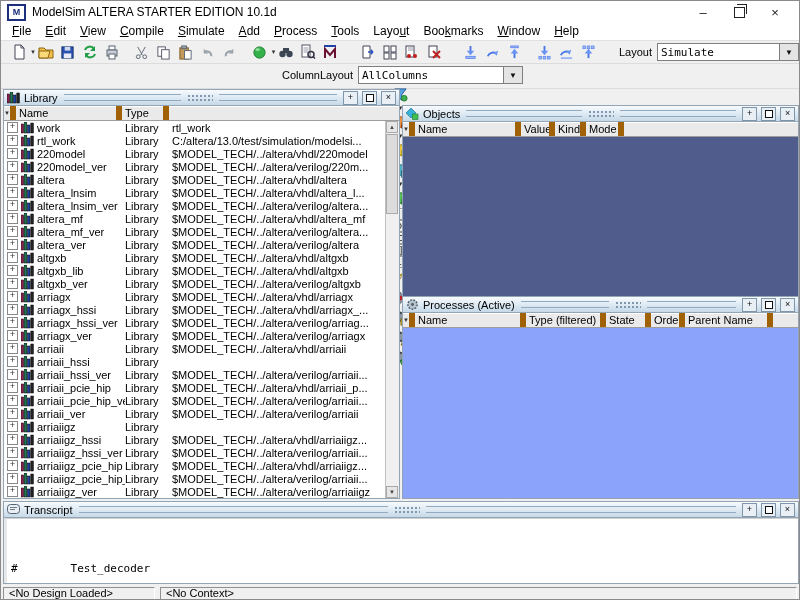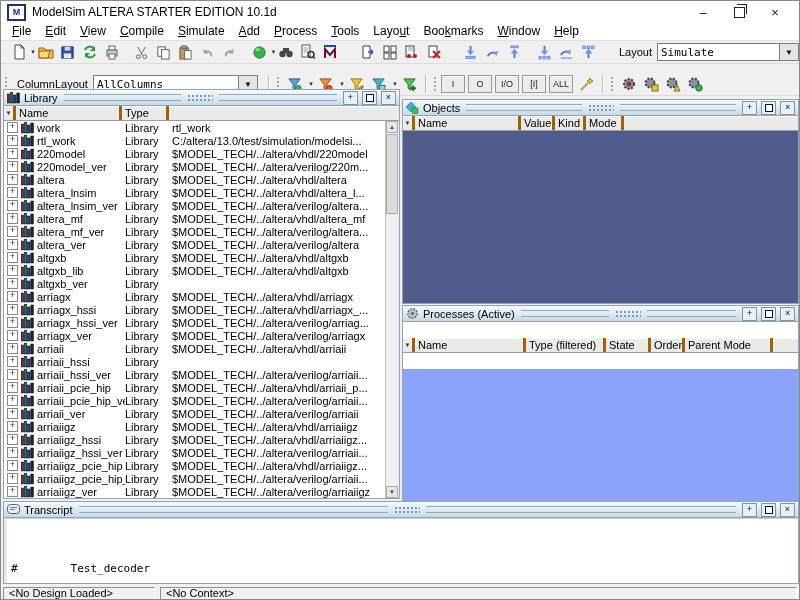--- a/index.html
+++ b/index.html
@@ -24,21 +24,21 @@
   
   .menubar{position:absolute;top:22px;left:0;width:100%;height:18px;background:#fff;
     display:flex;align-items:flex-start;padding-left:4px;box-sizing:border-box;
     border-bottom:1px solid #e0e0e0;}
   .menu-item{padding:1px 7px;font-size:12px;}
   .menu-item u{text-decoration:underline;}
   
   .toolbar{position:absolute;left:0;width:100%;background:#f0f0f0;display:flex;
     align-items:center;box-sizing:border-box;border-bottom:1px solid #dcdcdc;}
   #toolbar1{top:40px;height:23px;}
-  #toolbar2{top:72px;height:23px;}
+  #toolbar2{top:65px;height:23px;flex-direction:column;}
   .tb-grip{width:4px;height:16px;margin:0 4px 0 3px;
     background:radial-gradient(#a8a8a8 1px,transparent 1.3px);background-size:4px 4px;}
   .tb-sep{width:1px;height:18px;background:#bdbdbd;margin:0 4px;box-shadow:1px 0 0 #fff;}
   .tb-btn{width:22px;height:20px;display:flex;align-items:center;justify-content:center;flex:none;}
   .tb-caret{font-size:7px;color:#333;margin-left:1px;width:8px;text-align:center;}
   .combo{display:flex;align-items:center;height:18px;flex:none;}
   .combo-label{font-size:11px;margin:0 5px;}
   .combo-text{background:#fff;border:1px solid #7f7f7f;border-right:none;height:14px;
     padding:1px 3px;font-family:"DejaVu Sans Mono",monospace;font-size:11px;display:flex;align-items:center;}
   .combo-btn{width:18px;height:16px;border:1px solid #7f7f7f;background:#e4e4e4;
@@ -52,21 +52,21 @@
   .phead{height:15px;flex:none;background:linear-gradient(#f7fbfe,#c6d9e8);
     display:flex;align-items:center;padding:0 3px;gap:4px;border-bottom:1px solid #93a5b5;}
   .ptitle{font-size:11px;white-space:nowrap;}
   .hline{flex:1;height:5px;border-top:1px solid #93aabe;border-bottom:1px solid #93aabe;margin:0 2px;}
   .grip-dots{width:26px;height:8px;flex:none;
     background:radial-gradient(#7f98ad 1px,transparent 1.2px);background-size:4px 4px;}
   .pbtn{width:13px;height:12px;flex:none;border:1px solid #8096a8;background:#e8eff5;
     display:flex;align-items:center;justify-content:center;font-size:9px;line-height:9px;color:#111;}
   .float-glyph{width:6px;height:6px;border:1px solid #111;background:#fff;}
   .colhead{height:14px;flex:none;display:flex;background:#eaeaea;border-bottom:1px solid #9d9d9d;}
-  .ch{border-right:3px solid #a16207;box-shadow:inset 0 1px 0 #fff;padding:0 3px;
+  .ch{border-right:6px solid #a16207;box-shadow:inset 0 1px 0 #fff;padding:0 3px;
     font-size:11px;display:flex;align-items:center;box-sizing:border-box;white-space:nowrap;overflow:hidden;}
   .ch.filter{width:12px;flex:none;justify-content:center;font-size:6px;color:#333;padding:0;}
   
   .liblist{flex:1;overflow:hidden;background:#fff;position:relative;padding-right:13px;}
   .lib-row{height:13px;display:flex;align-items:center;font-size:11px;white-space:nowrap;}
   .expander{width:9px;height:9px;flex:none;border:1px solid #888;background:#fff;
     font-size:9px;line-height:7px;text-align:center;color:#333;margin:0 3px 0 3px;}
   .libicon{width:13px;height:12px;flex:none;margin-right:3px;}
   .c-name{width:88px;flex:none;overflow:hidden;}
   .c-type{width:47px;flex:none;overflow:hidden;}
@@ -632,20 +632,21 @@
     <span class="libicon">
           <svg width="13" height="12" viewBox="0 0 13 12">
             <rect x="0" y="2" width="2.6" height="9" fill="#8b2252" stroke="#000" stroke-width=".5"></rect>
             <rect x="3.2" y="0" width="2.6" height="11" fill="#1a7a50" stroke="#000" stroke-width=".5"></rect>
             <rect x="6.4" y="3" width="2.6" height="8" fill="#2040a0" stroke="#000" stroke-width=".5"></rect>
             <rect x="9.8" y="1" width="2.6" height="10" fill="#222" stroke="#000" stroke-width=".5"></rect>
           </svg>
         </span>
     <span class="c-name">altgxb_ver</span>
     <span class="c-type">Library</span>
+    <span class="c-path">$MODEL_TECH/../altera/verilog/altgxb</span>
   </div>
 
   <div class="lib-row">
     <span class="expander">+</span>
     <span class="libicon">
           <svg width="13" height="12" viewBox="0 0 13 12">
             <rect x="0" y="2" width="2.6" height="9" fill="#8b2252" stroke="#000" stroke-width=".5"></rect>
             <rect x="3.2" y="0" width="2.6" height="11" fill="#1a7a50" stroke="#000" stroke-width=".5"></rect>
             <rect x="6.4" y="3" width="2.6" height="8" fill="#2040a0" stroke="#000" stroke-width=".5"></rect>
             <rect x="9.8" y="1" width="2.6" height="10" fill="#222" stroke="#000" stroke-width=".5"></rect>
@@ -795,21 +796,20 @@
     <span class="libicon">
           <svg width="13" height="12" viewBox="0 0 13 12">
             <rect x="0" y="2" width="2.6" height="9" fill="#8b2252" stroke="#000" stroke-width=".5"></rect>
             <rect x="3.2" y="0" width="2.6" height="11" fill="#1a7a50" stroke="#000" stroke-width=".5"></rect>
             <rect x="6.4" y="3" width="2.6" height="8" fill="#2040a0" stroke="#000" stroke-width=".5"></rect>
             <rect x="9.8" y="1" width="2.6" height="10" fill="#222" stroke="#000" stroke-width=".5"></rect>
           </svg>
         </span>
     <span class="c-name">arriaiigz</span>
     <span class="c-type">Library</span>
-    <span class="c-path">$MODEL_TECH/../altera/vhdl/arriaiigz</span>
   </div>
 
   <div class="lib-row">
     <span class="expander">+</span>
     <span class="libicon">
           <svg width="13" height="12" viewBox="0 0 13 12">
             <rect x="0" y="2" width="2.6" height="9" fill="#8b2252" stroke="#000" stroke-width=".5"></rect>
             <rect x="3.2" y="0" width="2.6" height="11" fill="#1a7a50" stroke="#000" stroke-width=".5"></rect>
             <rect x="6.4" y="3" width="2.6" height="8" fill="#2040a0" stroke="#000" stroke-width=".5"></rect>
             <rect x="9.8" y="1" width="2.6" height="10" fill="#222" stroke="#000" stroke-width=".5"></rect>
@@ -875,21 +875,21 @@
             <rect x="9.8" y="1" width="2.6" height="10" fill="#222" stroke="#000" stroke-width=".5"></rect>
           </svg>
         </span>
     <span class="c-name">arriaiigz_ver</span>
     <span class="c-type">Library</span>
     <span class="c-path">$MODEL_TECH/../altera/verilog/arriaiigz</span>
   </div>
 </div>
 </div>
 
-<div class="panel" style="left:401px;top:98px;width:397px;height:205px;">
+<div class="panel" style="left:401px;top:104px;width:397px;height:205px;">
   <div class="phead">
     <svg width="13" height="12" viewBox="0 0 13 12">
         <polygon points="5,0 10,5 5,10 0,5" fill="#38b0d8" stroke="#1a6a8a" stroke-width=".6"></polygon>
         <rect x="6.5" y="6" width="5.5" height="5.5" fill="#40c050" stroke="#1b7a2e" stroke-width=".6"></rect>
       </svg>
     <span class="ptitle">Objects</span>
     <span class="hline"></span>
     <span class="grip-dots"></span>
     <span class="hline"></span>
     <span class="pbtn">+</span>
@@ -902,21 +902,21 @@
     <span class="ch filter">▼</span>
     <span class="ch" style="width:106px;">Name</span>
     <span class="ch" style="width:34px;">Value</span>
     <span class="ch" style="width:31px;">Kind</span>
     <span class="ch" style="width:38px;">Mode</span>
     <span class="ch" style="flex:1;border-right:none;"></span>
   </div>
   <div class="panel-body-objects"></div>
 </div>
 
-<div class="panel" style="left:401px;top:304px;width:397px;height:203px;gap:16px;">
+<div class="panel" style="left:401px;top:295px;width:397px;height:203px;">
   <div class="phead">
     <svg width="13" height="13" viewBox="0 0 14 14">
         <circle cx="7" cy="7" r="5" fill="#b8c4cc" stroke="#536070" stroke-width="1.6" stroke-dasharray="2 1.4"></circle>
         <circle cx="7" cy="7" r="1.6" fill="#536070"></circle>
       </svg>
     <span class="ptitle">Processes (Active)</span>
     <span class="hline"></span>
     <span class="grip-dots"></span>
     <span class="hline"></span>
     <span class="pbtn">+</span>
@@ -924,21 +924,21 @@
         <span class="float-glyph"></span>
       </span>
     <span class="pbtn">×</span>
   </div>
   <div class="colhead">
     <span class="ch filter">▼</span>
     <span class="ch" style="width:111px;">Name</span>
     <span class="ch" style="width:80px;">Type (filtered)</span>
     <span class="ch" style="width:45px;">State</span>
     <span class="ch" style="width:34px;">Order</span>
-    <span class="ch" style="width:88px;">Parent Mode</span>
+    <span class="ch" style="width:88px;">Parent Name</span>
     <span class="ch" style="flex:1;border-right:none;"></span>
   </div>
   <div class="panel-body-processes"></div>
 </div>
 
 <div class="panel" style="left:2px;top:500px;width:796px;height:83px;">
   <div class="phead">
     <svg width="13" height="11" viewBox="0 0 13 11">
         <rect x="0.5" y="0.5" width="12" height="9" rx="3" fill="#e8eef4" stroke="#536070"></rect>
         <path d="M3 3.5h7M3 5.5h5" stroke="#536070" stroke-width=".8"></path>

